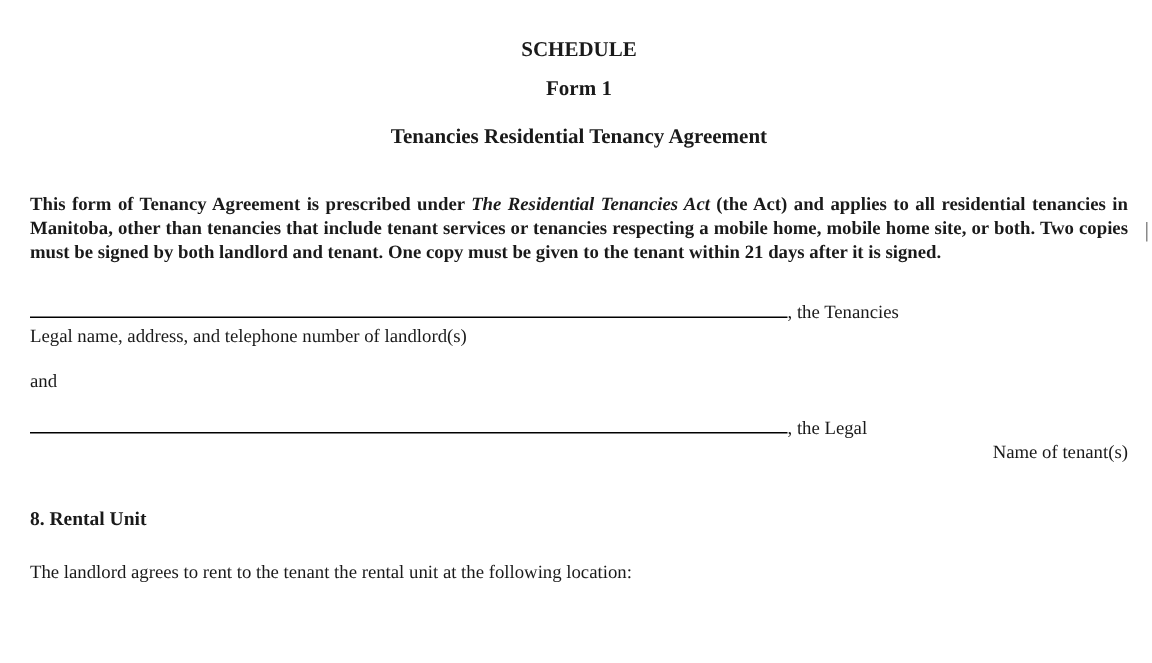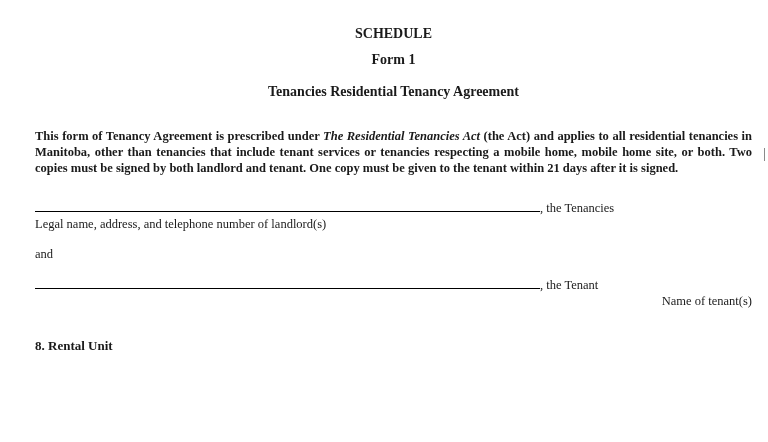--- a/index.html
+++ b/index.html
@@ -8,21 +8,21 @@
     height: 442px;
     background: #ffffff;
     color: #1a1a1a;
     font-family: "Liberation Serif", "DejaVu Serif", serif;
     font-size: 12.5px;
     line-height: 16px;
     position: relative;
     overflow: hidden;
   }
   .page {
-    padding: 26px 16px 0 35px; 
+    padding: 26px 16px 0 20px; 
   }
   .doc-heading {
     font-weight: bold;
     font-size: 14px;
     text-align: center;
     line-height: 16px;
     margin: 0;
   }
   .h-form   { margin-top: 10px; }
   .h-title  { margin-top: 16px; }
@@ -75,20 +75,21 @@
   <div class="doc-heading h-title">Tenancies Residential Tenancy Agreement</div>
 
   <p class="intro"><span>This form of Tenancy Agreement is prescribed under </span><span class="it">The Residential Tenancies Act</span><span> (the Act) and applies to all residential tenancies in Manitoba, other than tenancies that include tenant services or tenancies respecting a mobile home, mobile home site, or both.  Two copies must be signed by both landlord and tenant.  One copy must be given to the tenant within 21 days after it is signed.</span></p>
 
 
   <div class="fill-row"><span class="blank"></span><span>, the Tenancies</span></div>
   <div class="caption-left">Legal name, address, and telephone number of landlord(s)</div>
 
   <div class="connector">and</div>
 
-  <div class="fill-row fill-row-2"><span class="blank"></span><span>, the Tenant</span></div>
+  <div class="fill-row fill-row-2"><span class="blank"></span><span>, the Legal</span></div>
   <div class="caption-center">Name of tenant(s)</div>
 
   <div class="section-heading">8. Rental Unit</div>
+  <div class="section-body">The landlord agrees to rent to the tenant the rental unit at the following location:</div>
 
 </div>
 
 <div class="text-cursor"></div>
 
 </body></html>

